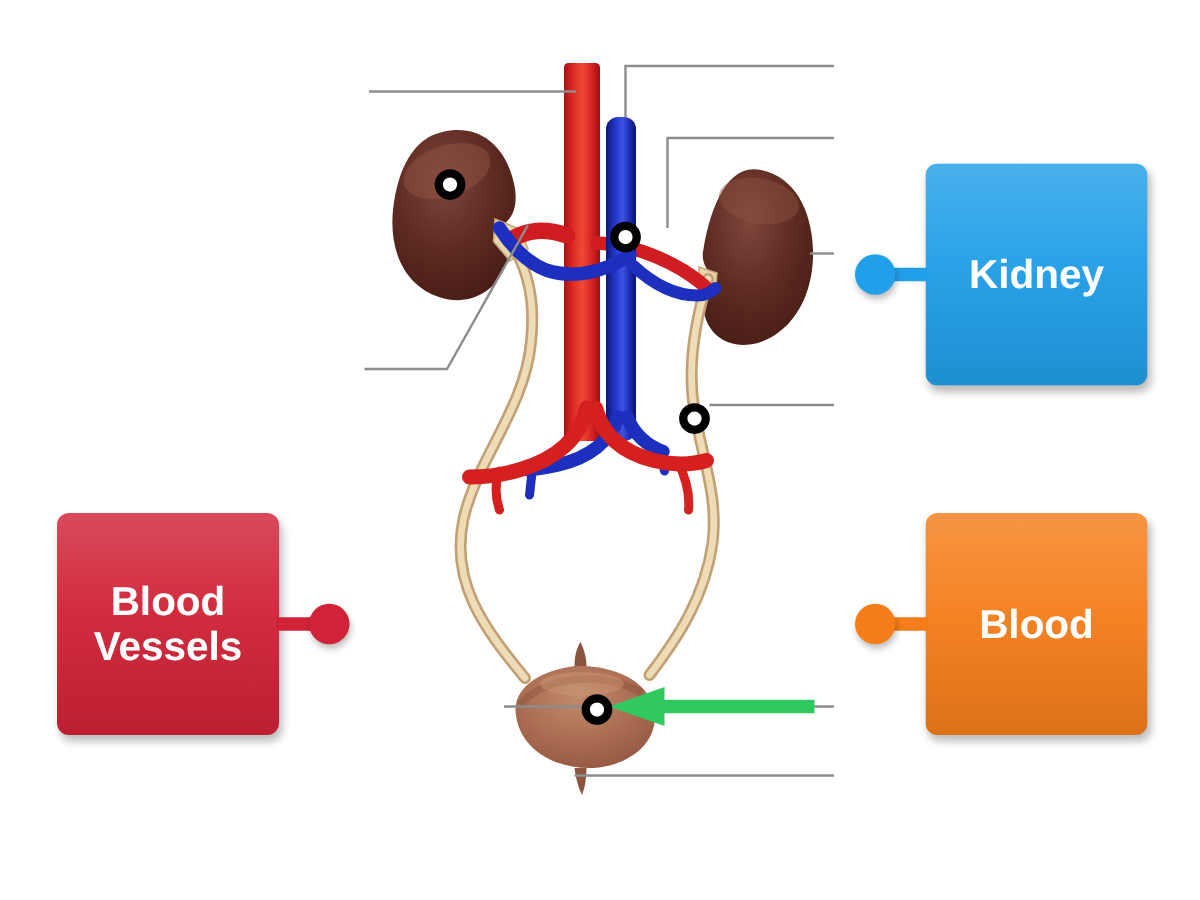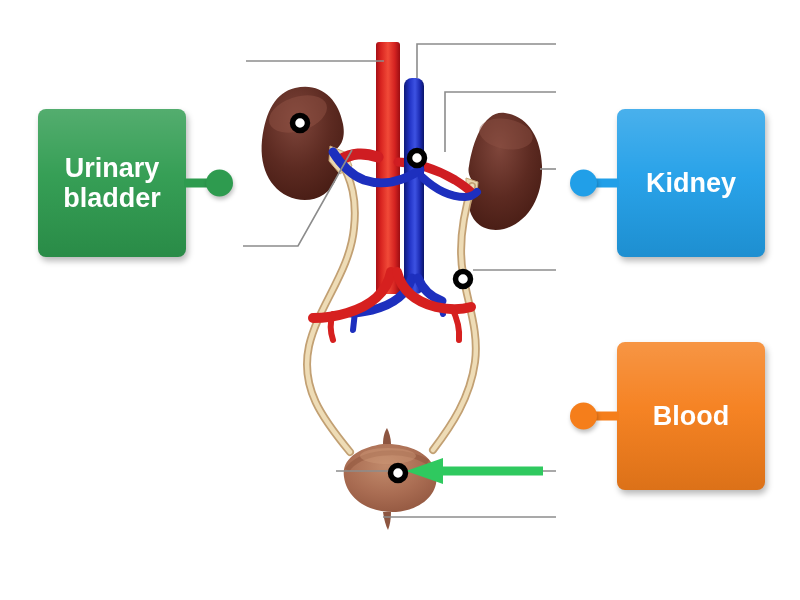--- a/index.html
+++ b/index.html
@@ -132,36 +132,36 @@
         <polygon points="406,471 443,458 443,466.5 543,466.5 543,475.5 443,475.5 443,484" fill="#2fc95f"></polygon>
       </g>
     <g id="hotspots-layer">
         <circle cx="300" cy="123" r="7.5" class="hotspot"></circle>
         <circle cx="417" cy="158" r="7.5" class="hotspot"></circle>
         <circle cx="463" cy="279" r="7.5" class="hotspot"></circle>
         <circle cx="398" cy="473" r="7.5" class="hotspot"></circle>
       </g>
   </svg>
 
-  <div class="label-card left-side pos-tl" style="--c: #2e9b4f;">
-    <span class="txt">Urinary bladder</span>
-    <span class="connector">
-      <span class="stem"></span>
-      <span class="knob"></span>
-    </span>
-  </div>
 
   <div class="label-card right-side pos-tr" style="--c: #219fe8;">
     <span class="txt">Kidney</span>
     <span class="connector">
       <span class="stem"></span>
       <span class="knob"></span>
     </span>
   </div>
 
+  <div class="label-card left-side pos-bl" style="--c: #d02337;">
+    <span class="txt">Blood Vessels</span>
+    <span class="connector">
+      <span class="stem"></span>
+      <span class="knob"></span>
+    </span>
+  </div>
 
   <div class="label-card right-side pos-br" style="--c: #f57e1b;">
     <span class="txt">Blood</span>
     <span class="connector">
       <span class="stem"></span>
       <span class="knob"></span>
     </span>
   </div>
 
 </div>

